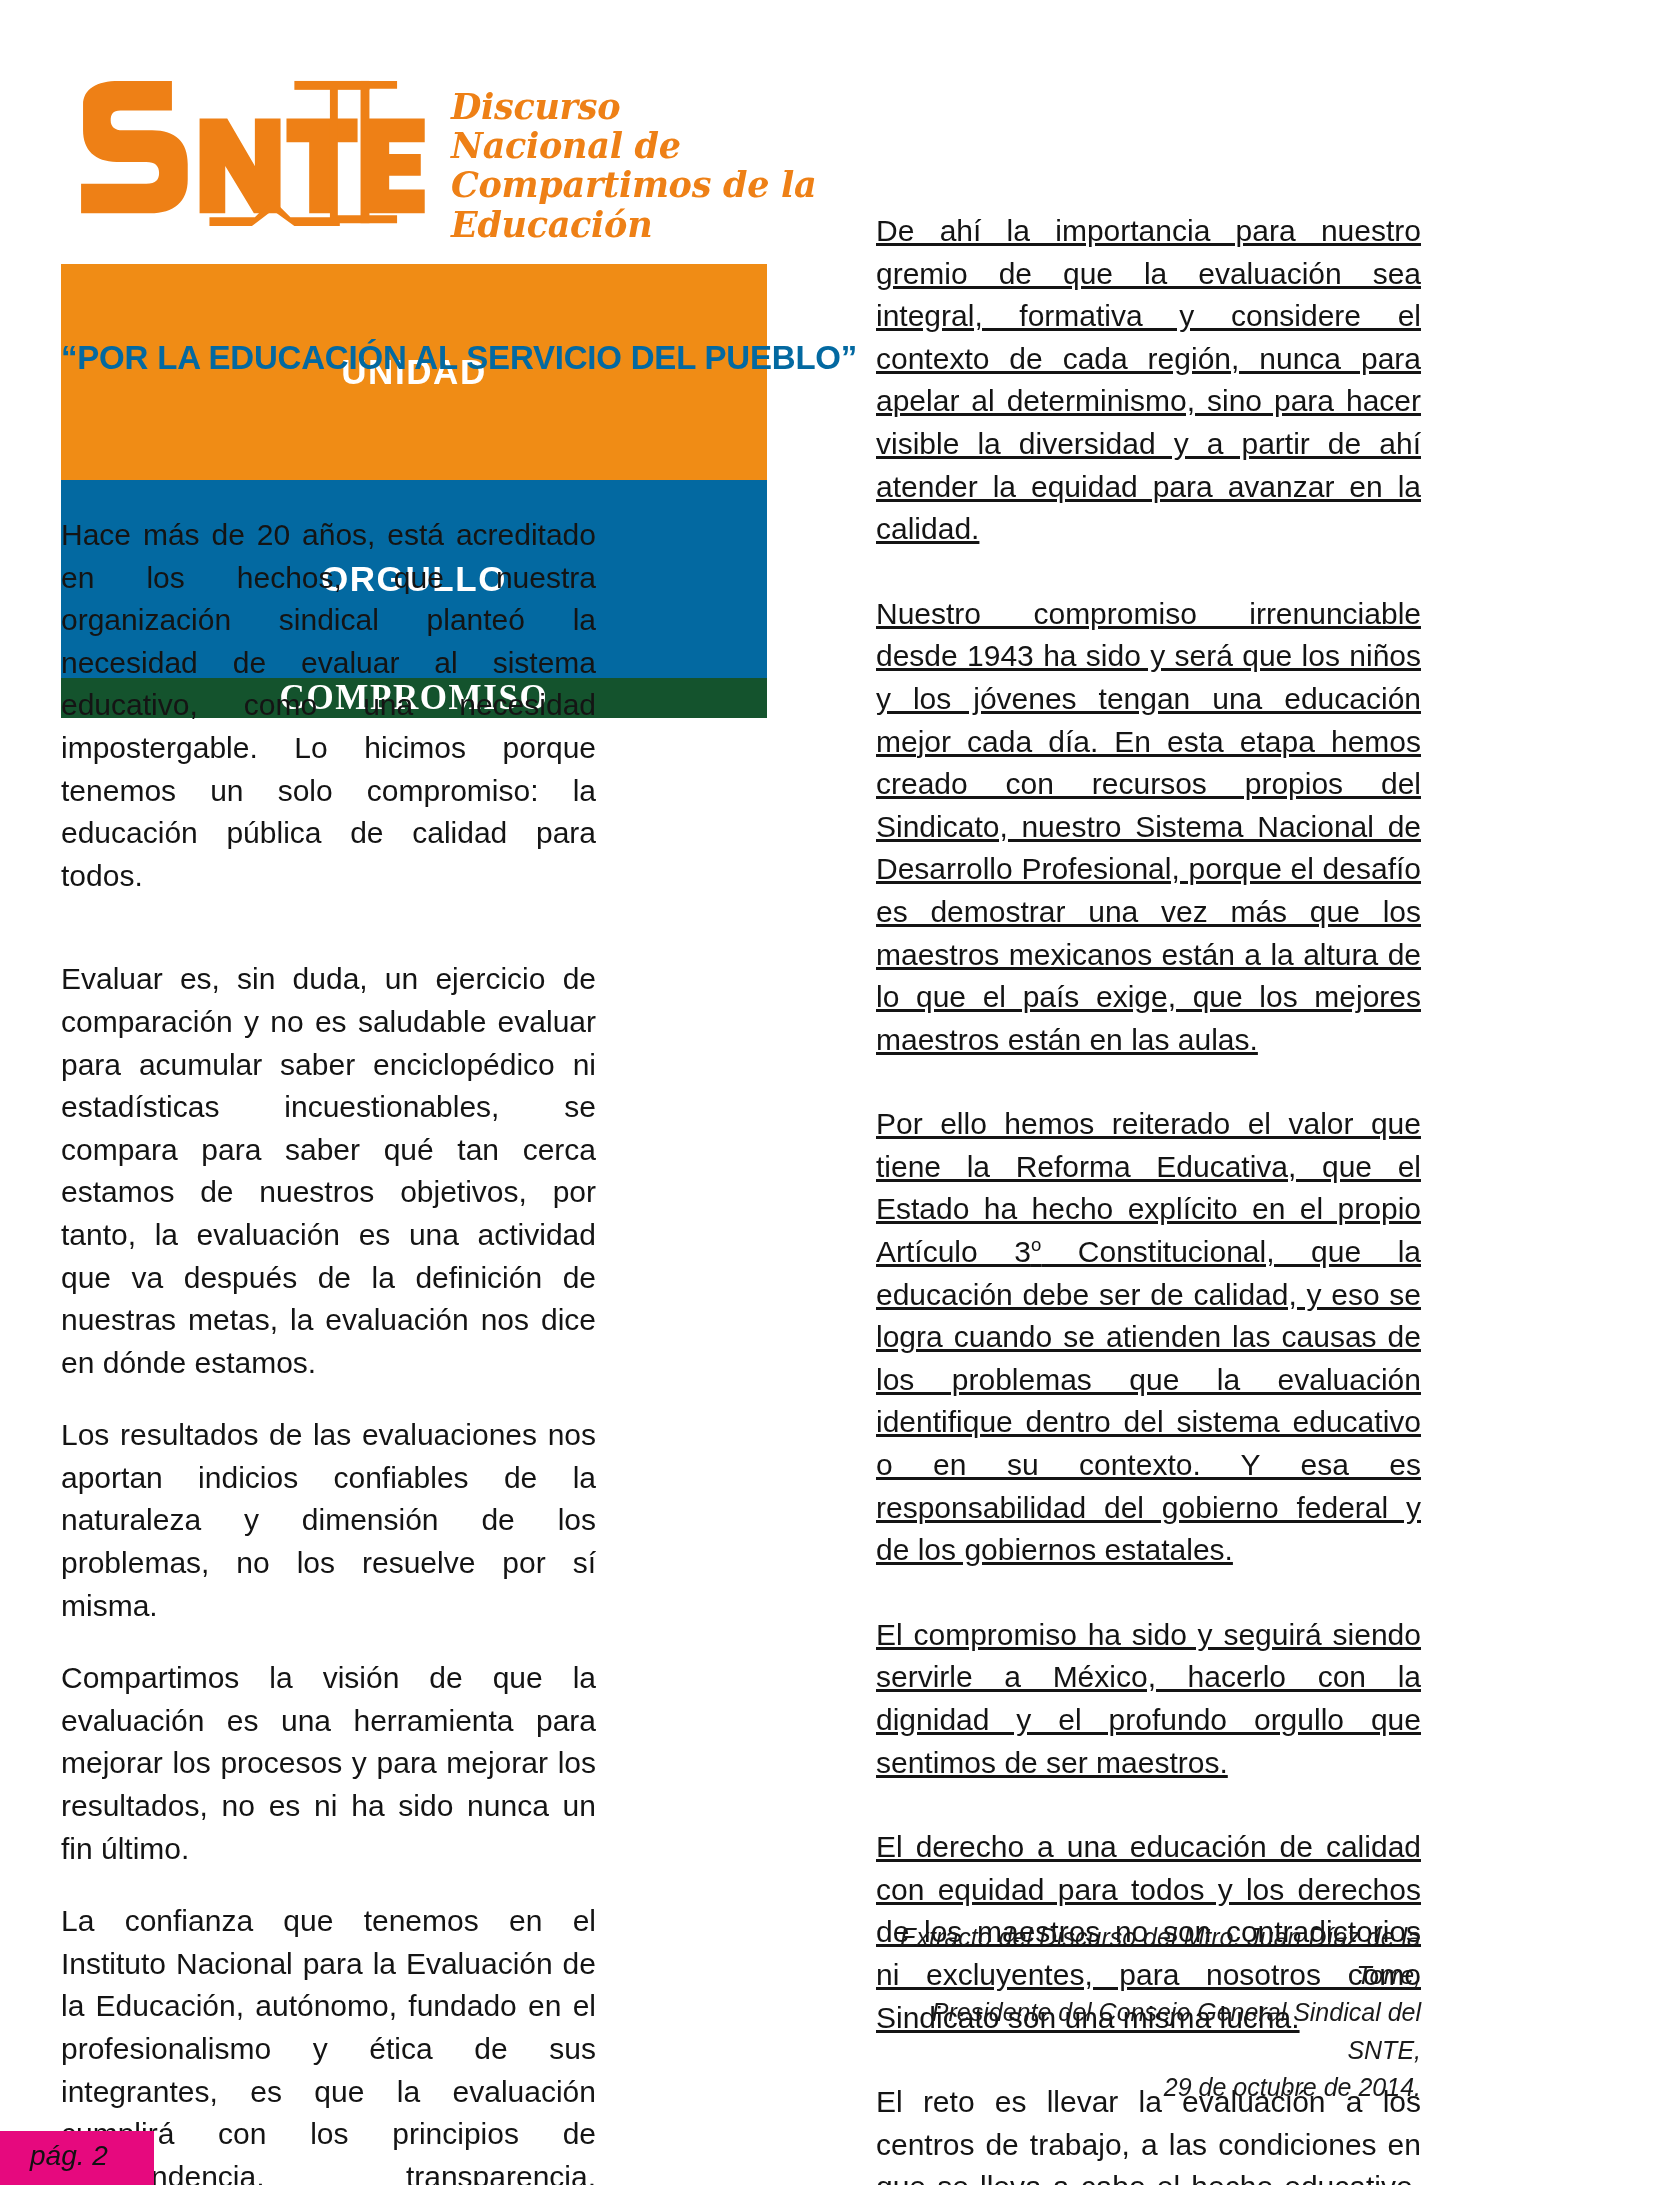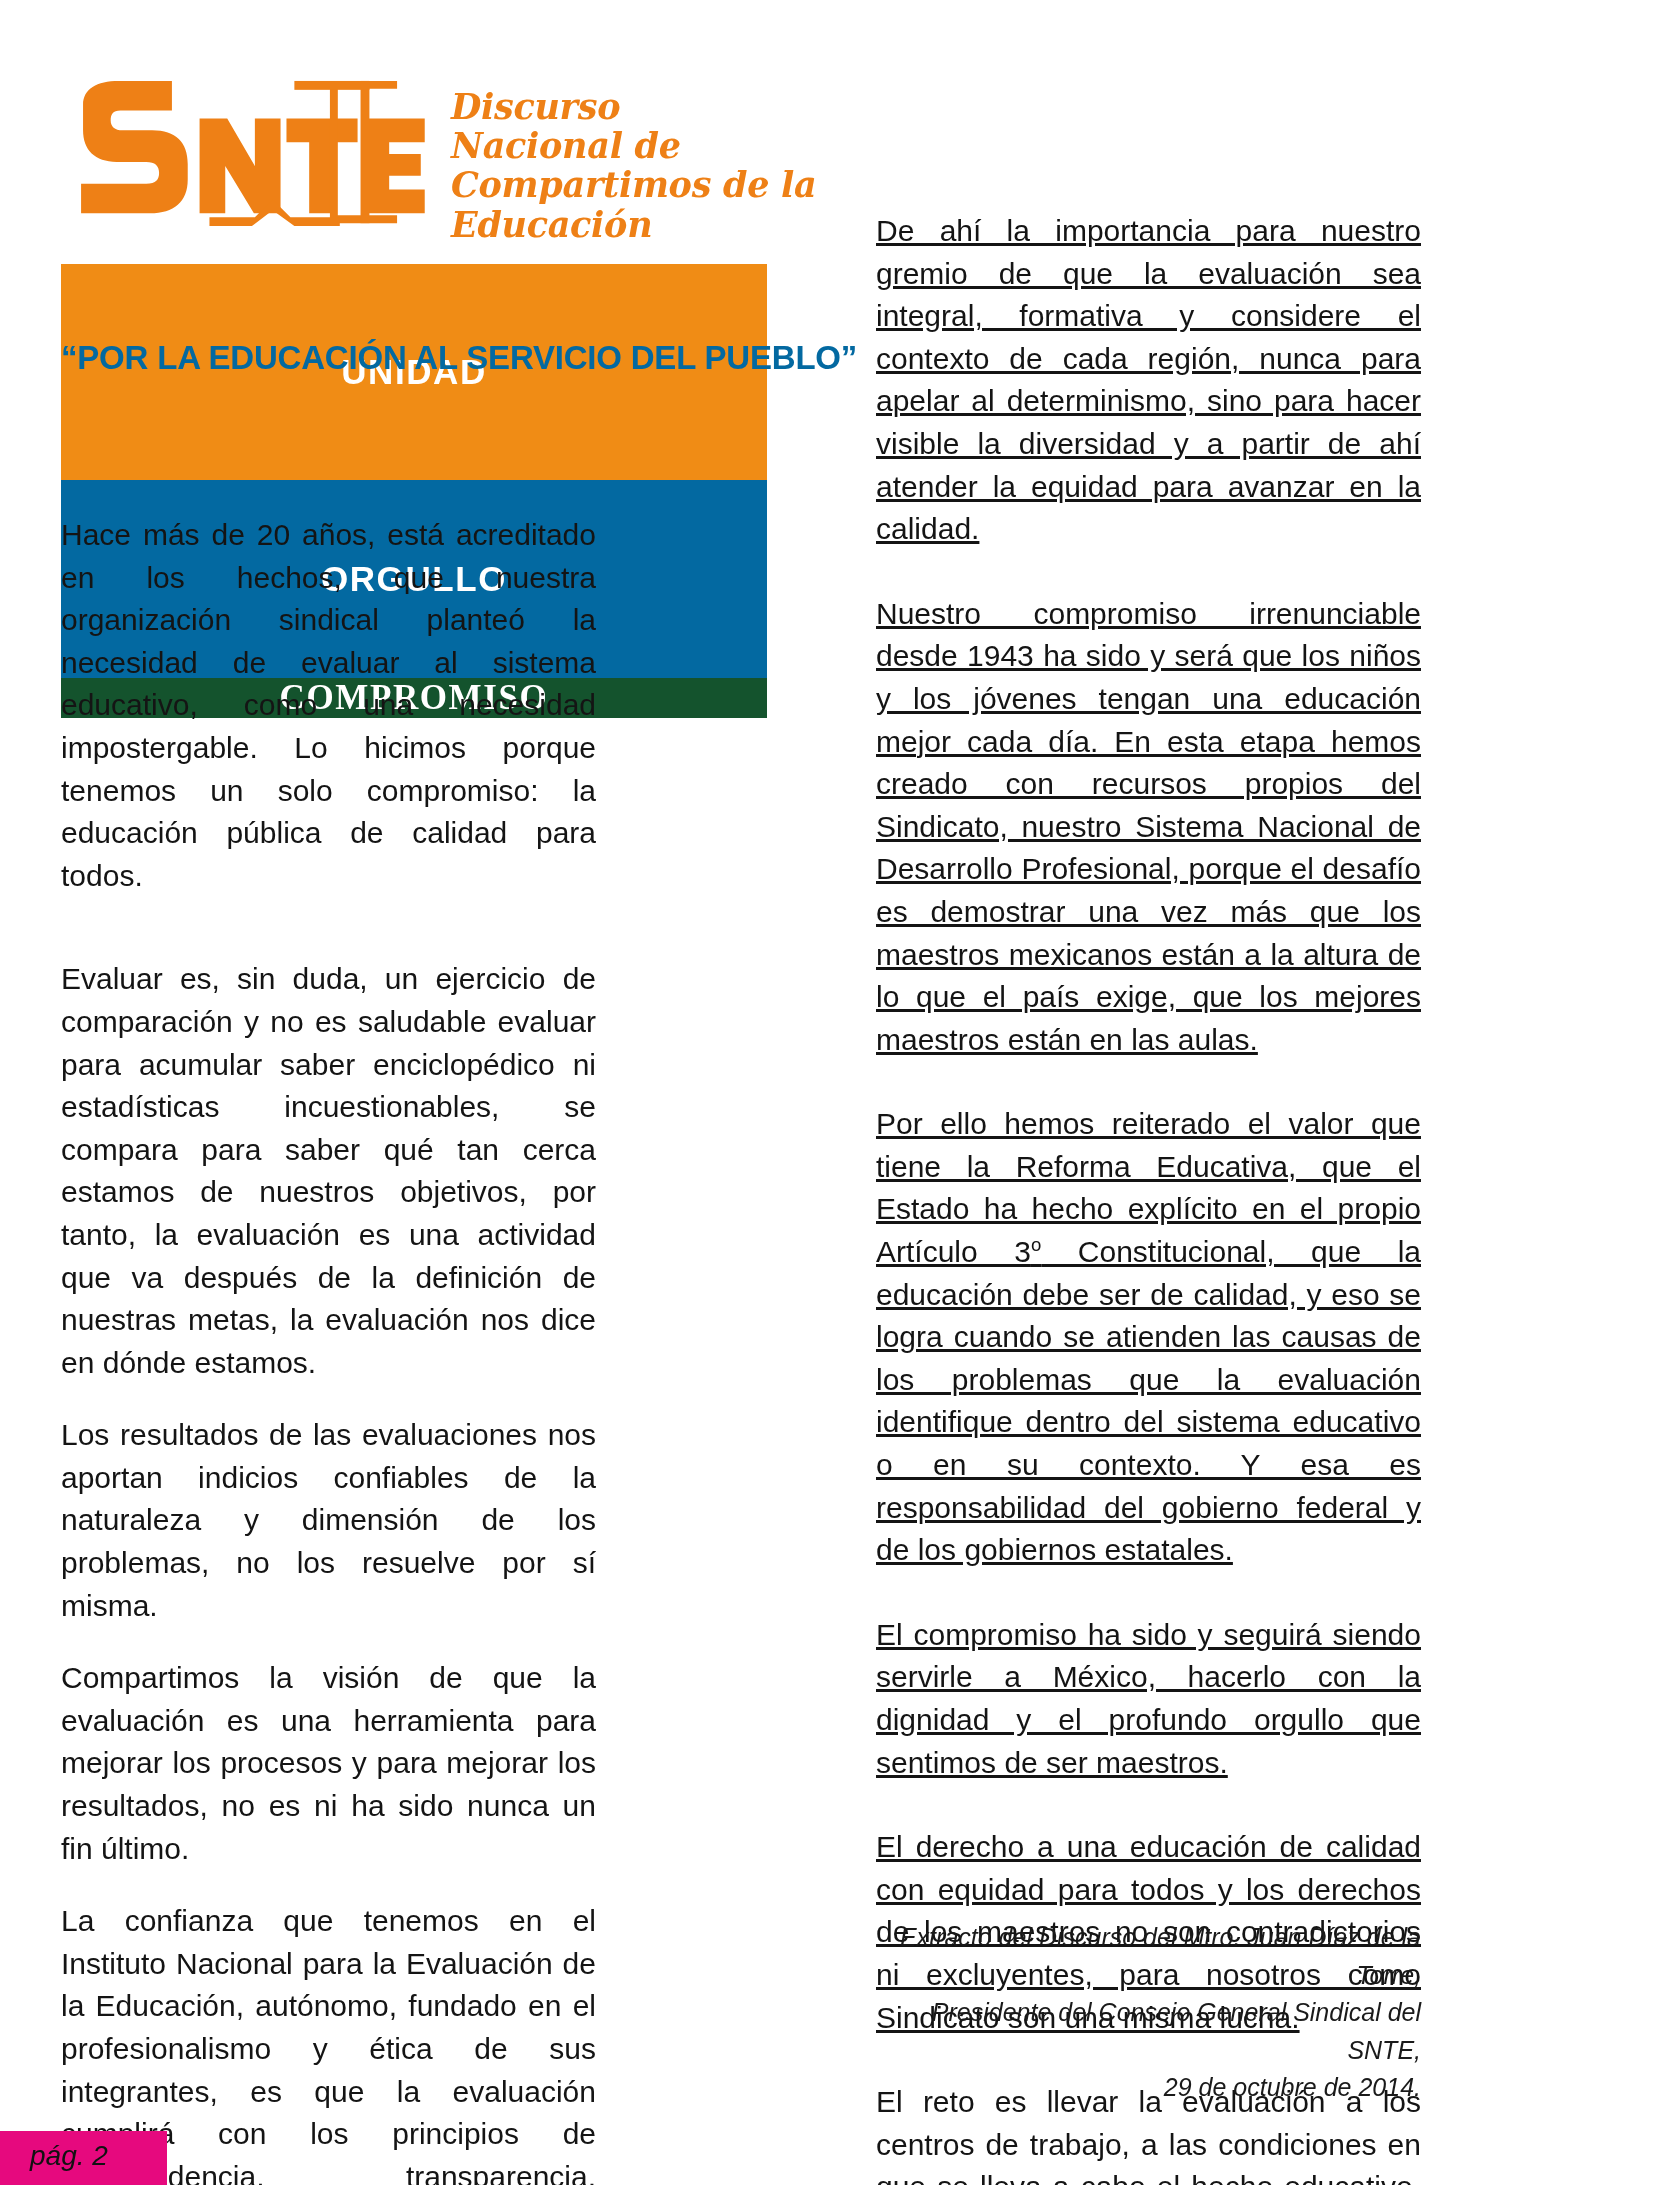--- a/index.html
+++ b/index.html
@@ -122,21 +122,21 @@
     font-size: 25px;
     line-height: 1.5;
     color: #1a1a1a;
   }
 
   
   .page-badge {
     position: absolute;
     left: 0;
     top: 2131px;
-    width: 167px;
+    width: 154px;
     height: 55px;
     background: #e6097e;
   }
   .page-badge .label {
     position: absolute;
     left: 30px;
     top: 9px;
     font-family: "Liberation Sans Narrow", "Liberation Sans", sans-serif;
     font-stretch: condensed;
     font-style: italic;

